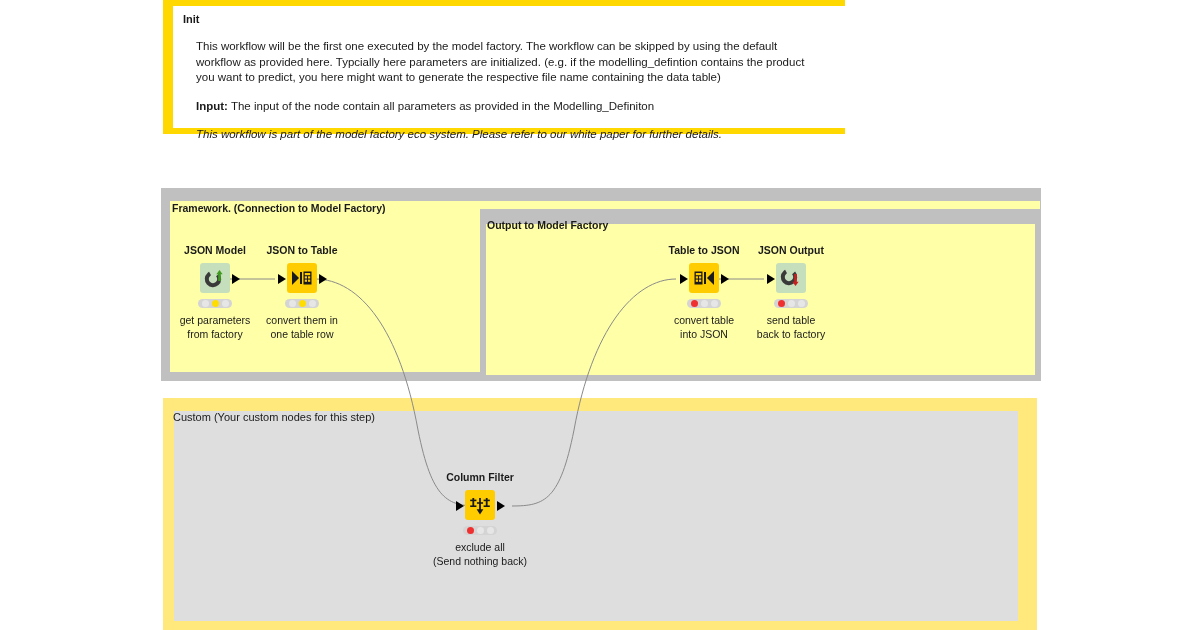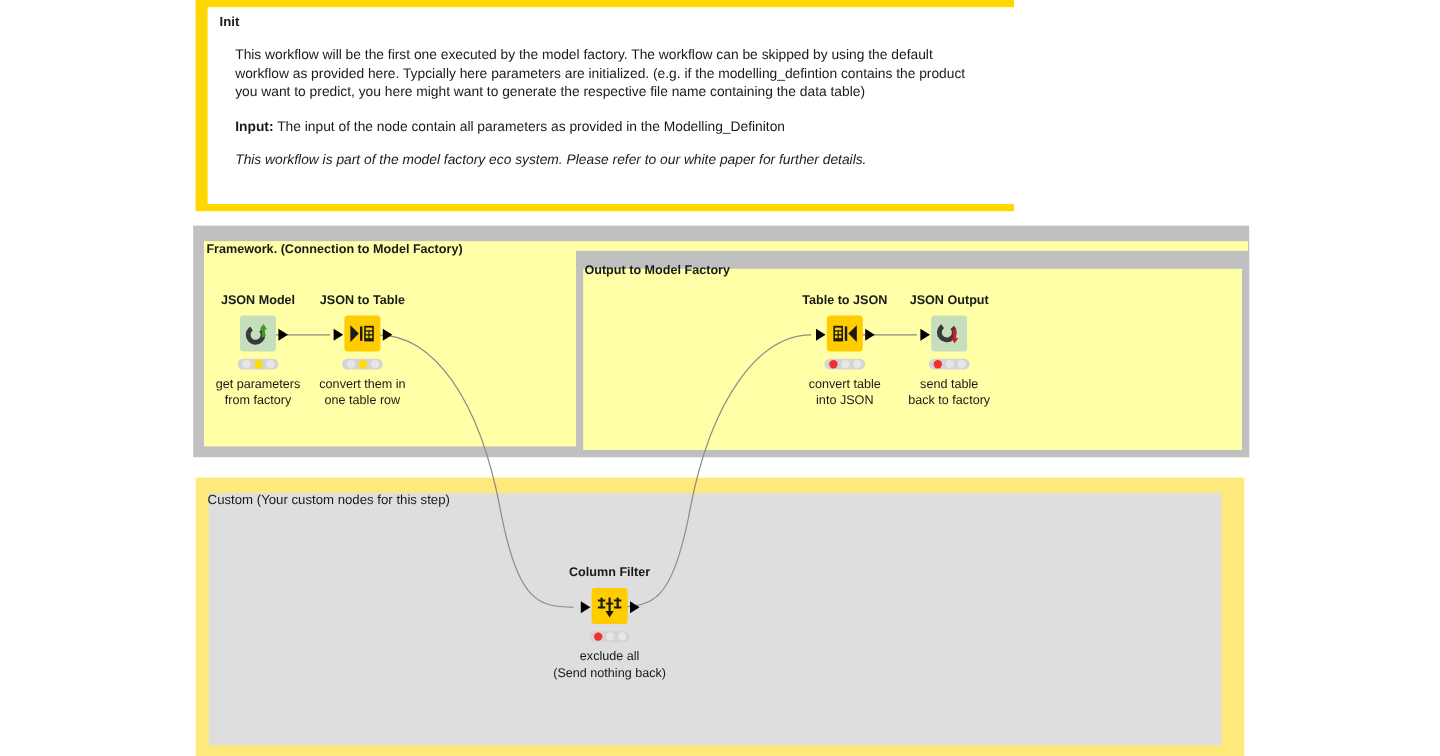--- a/index.html
+++ b/index.html
@@ -15,21 +15,21 @@
     font-family: "Liberation Sans", sans-serif;
     color: #1a1a1a;
   }
 
   
   #init-annotation {
     position: absolute;
     left: 163px;
     top: 0px;
     width: 682px;
-    height: 176px;
+    height: 134px;
     background: #ffd800;
     box-sizing: border-box;
     padding: 6px 0 6px 10px;
   }
   #init-annotation .inner {
     background: #ffffff;
     width: 100%;
     height: 100%;
     box-sizing: border-box;
     padding: 6px 22px 6px 10px;
@@ -185,21 +185,21 @@
     font-size: 10.5px;
     line-height: 13.5px;
     white-space: nowrap;
   }
 
   
   #node-json-input   { left: 155px; top: 244px; }
   #node-json-to-table{ left: 242px; top: 244px; }
   #node-table-to-json{ left: 644px; top: 244px; }
   #node-json-output  { left: 731px; top: 244px; }
-  #node-column-filter{ left: 448px; top: 471px; }
+  #node-column-filter{ left: 420px; top: 471px; }
 </style>
 </head>
 <body>
 
 <div id="init-annotation">
   <div class="inner">
     <div class="a-title">Init</div>
     <p>This workflow will be the first one executed by the model factory. The workflow can be skipped by using the default workflow as provided here. Typcially here parameters are initialized. (e.g. if the modelling_defintion contains the product you want to predict, you here might want to generate the respective file name containing the data table)</p>
     <p><span class="lbl">Input:</span> <span>The input of the node contain all parameters as provided in the Modelling_Definiton</span></p>
     <p>This workflow is part of the model factory eco system. Please refer to our white paper for further details.</p>

